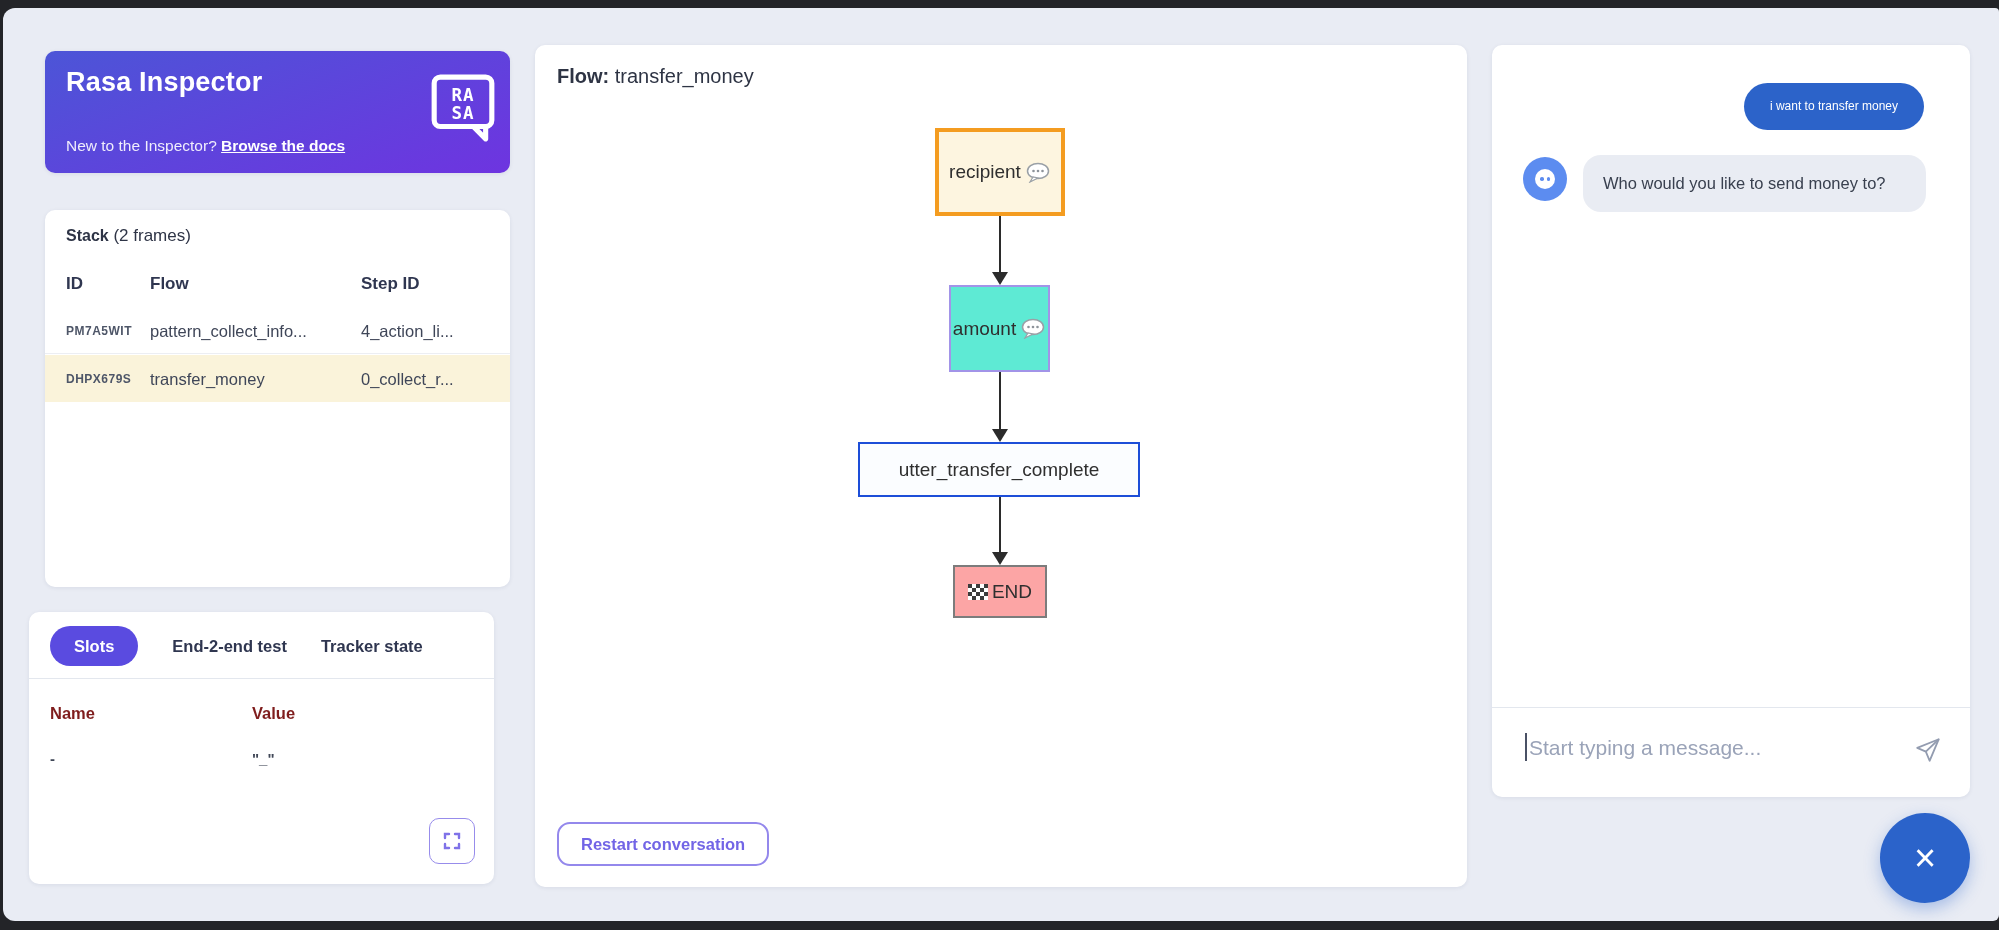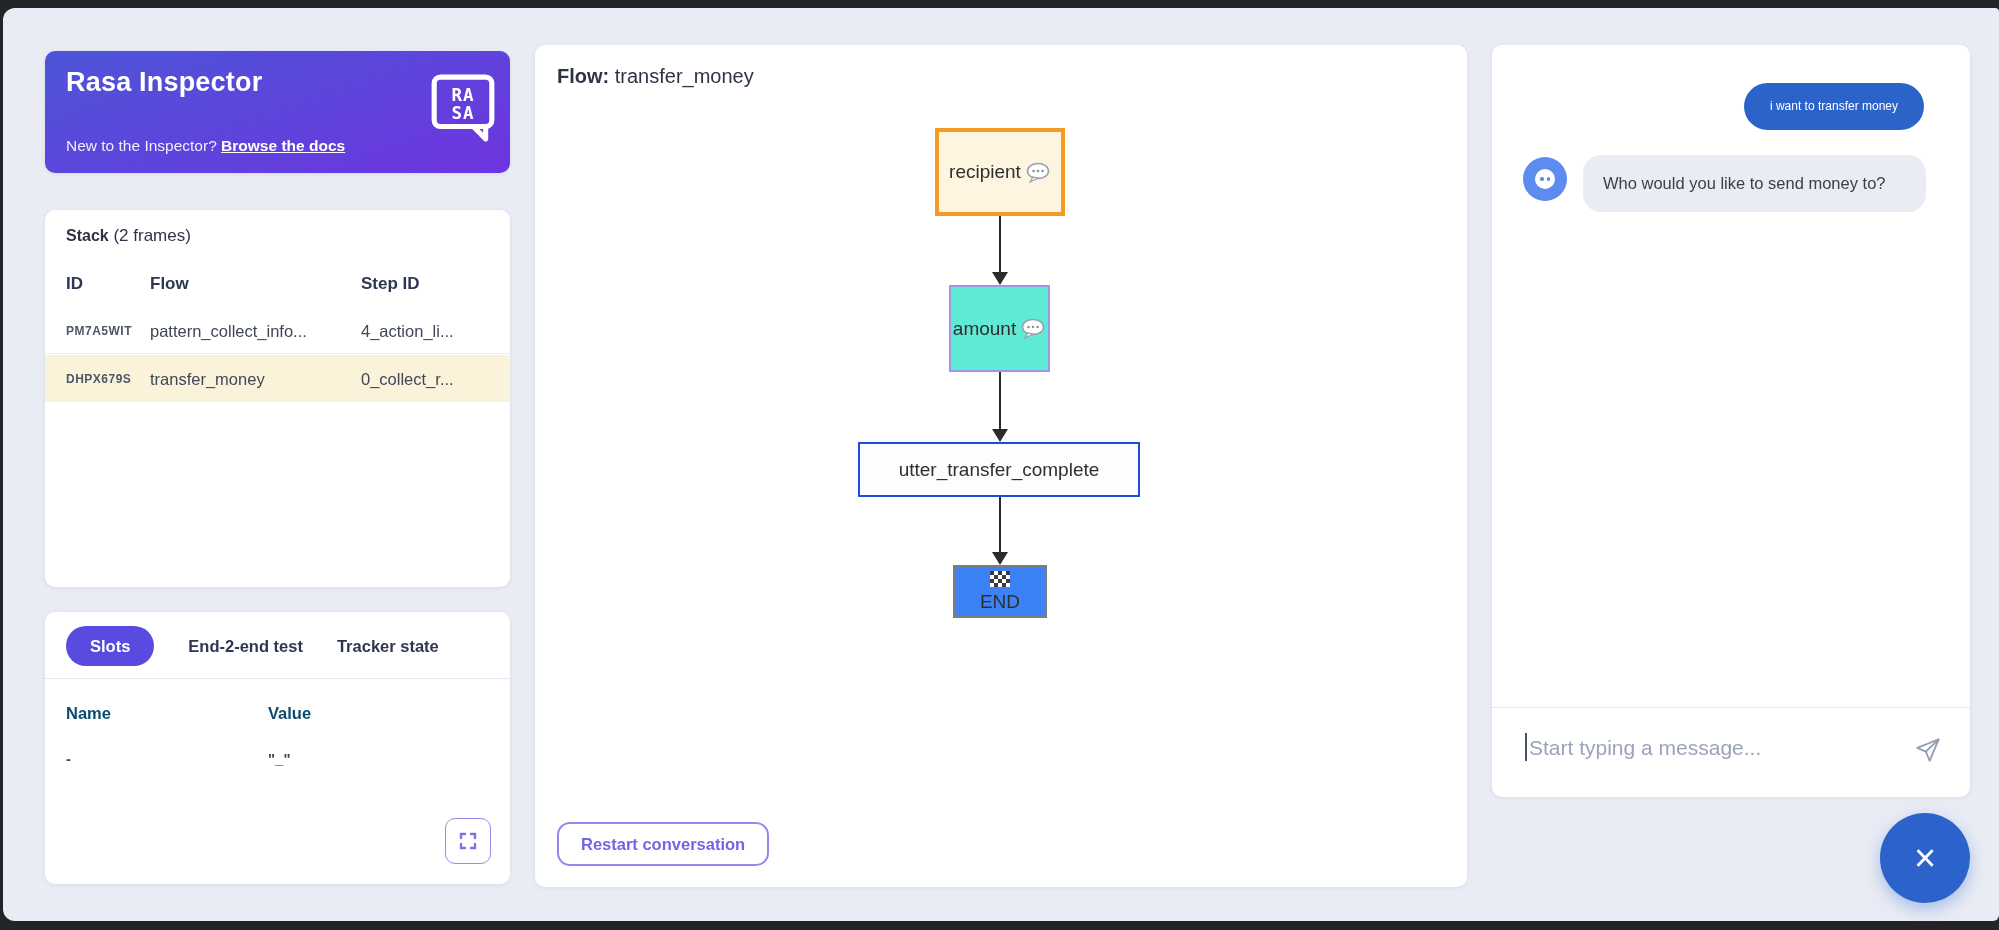--- a/index.html
+++ b/index.html
@@ -23,40 +23,40 @@
   .shead { top:56px; height:36px; font-weight:bold; font-size:17px; color:#2f3650; }
   .r0 { top:98px; height:46px; border-bottom:1px solid #eceef3; font-size:16.5px; color:#3f4658; }
   .r1 { top:145px; height:47px; background:#faf3da; font-size:16.5px; color:#3f4658; }
   .cell { position:absolute; top:50%; transform:translateY(-50%); white-space:nowrap; }
   .c-id   { left:21px; }
   .c-flow { left:105px; }
   .c-step { left:316px; }
   .id-val { font-size:12px; letter-spacing:.5px; color:#4e5668; font-weight:bold; }
 
   
-  .slots-card { left:42px; top:604px; width:465px; height:272px; }
+  .slots-card { left:26px; top:604px; width:465px; height:272px; }
   .tabs { position:absolute; left:21px; top:14px; display:flex; align-items:center; gap:34px; }
   .tab { border:none; background:transparent; font-family:inherit; font-size:16.5px; font-weight:bold; color:#2f3650; cursor:pointer; }
   .tab.pill { background:#5a4be0; color:#ffffff; height:40px; padding:0 24px; border-radius:20px; }
   .tabs-divider { position:absolute; left:0; right:0; top:66px; height:1px; background:#e3e7ee; }
-  .slot-head { position:absolute; top:88px; left:0; width:465px; height:30px; font-weight:bold; font-size:16.5px; color:#0c4a6e; }
+  .slot-head { position:absolute; top:88px; left:0; width:465px; height:30px; font-weight:bold; font-size:16.5px; color:#7f1d1d; }
   .slot-row { position:absolute; top:134px; left:0; width:465px; height:30px; font-size:15px; color:#3f4656; font-weight:600; }
   .s-name { position:absolute; left:21px; top:4px; }
   .s-value{ position:absolute; left:223px; top:4px; }
   .expand-btn { position:absolute; left:400px; top:206px; width:46px; height:46px; border-radius:10px; border:1.5px solid #978ceb; background:#ffffff; cursor:pointer; display:flex; align-items:center; justify-content:center; }
 
   
   .flow-card { left:532px; top:37px; width:932px; height:842px; }
   .flow-title { position:absolute; left:22px; top:20px; font-size:20px; color:#2e3444; }
   .flow-title b { font-weight:bold; }
   .node { position:absolute; display:flex; flex-direction:row; align-items:center; justify-content:center; gap:4px; font-size:19px; color:#2f2f2f; }
   .n-recipient { left:400px; top:83px;  width:130px; height:88px; background:#fdf5e0; border:4px solid #f49c20; }
   .n-amount    { left:414px; top:240px; width:101px; height:87px; background:#5eead4; border:2px solid #a294e8;align-items:center; }
   .n-utter     { left:323px; top:397px; width:282px; height:55px; background:#fbfdff; border:2px solid #1d4ed8; }
-  .n-end       { left:418px; top:520px; width:94px;  height:53px; background:#3b82f6; border:2px solid #7c7c7c; flex-direction:column; gap:4px; }
+  .n-end       { left:418px; top:520px; width:94px;  height:53px; background:#fca5a5; border:2px solid #7c7c7c; flex-direction:row; gap:4px; }
   .arrow { position:absolute; left:457px; width:16px; }
   .arrow .shaft { position:absolute; left:7px; top:0; bottom:13px; width:2px; background:#2b2b2b; }
   .arrow .head { position:absolute; left:0; bottom:0; width:0; height:0; border-left:8px solid transparent; border-right:8px solid transparent; border-top:13px solid #2b2b2b; }
   .a1 { top:171px; height:69px; }
   .a2 { top:327px; height:70px; }
   .a3 { top:452px; height:68px; }
   .restart { position:absolute; left:22px; top:777px; height:44px; padding:0 22px; background:#ffffff; border:2px solid #9488ec; border-radius:13px; color:#7265e6; font-family:inherit; font-size:16.5px; font-weight:bold; cursor:pointer; }
 
   
   .chat-card { left:1489px; top:37px; width:478px; height:752px; }

